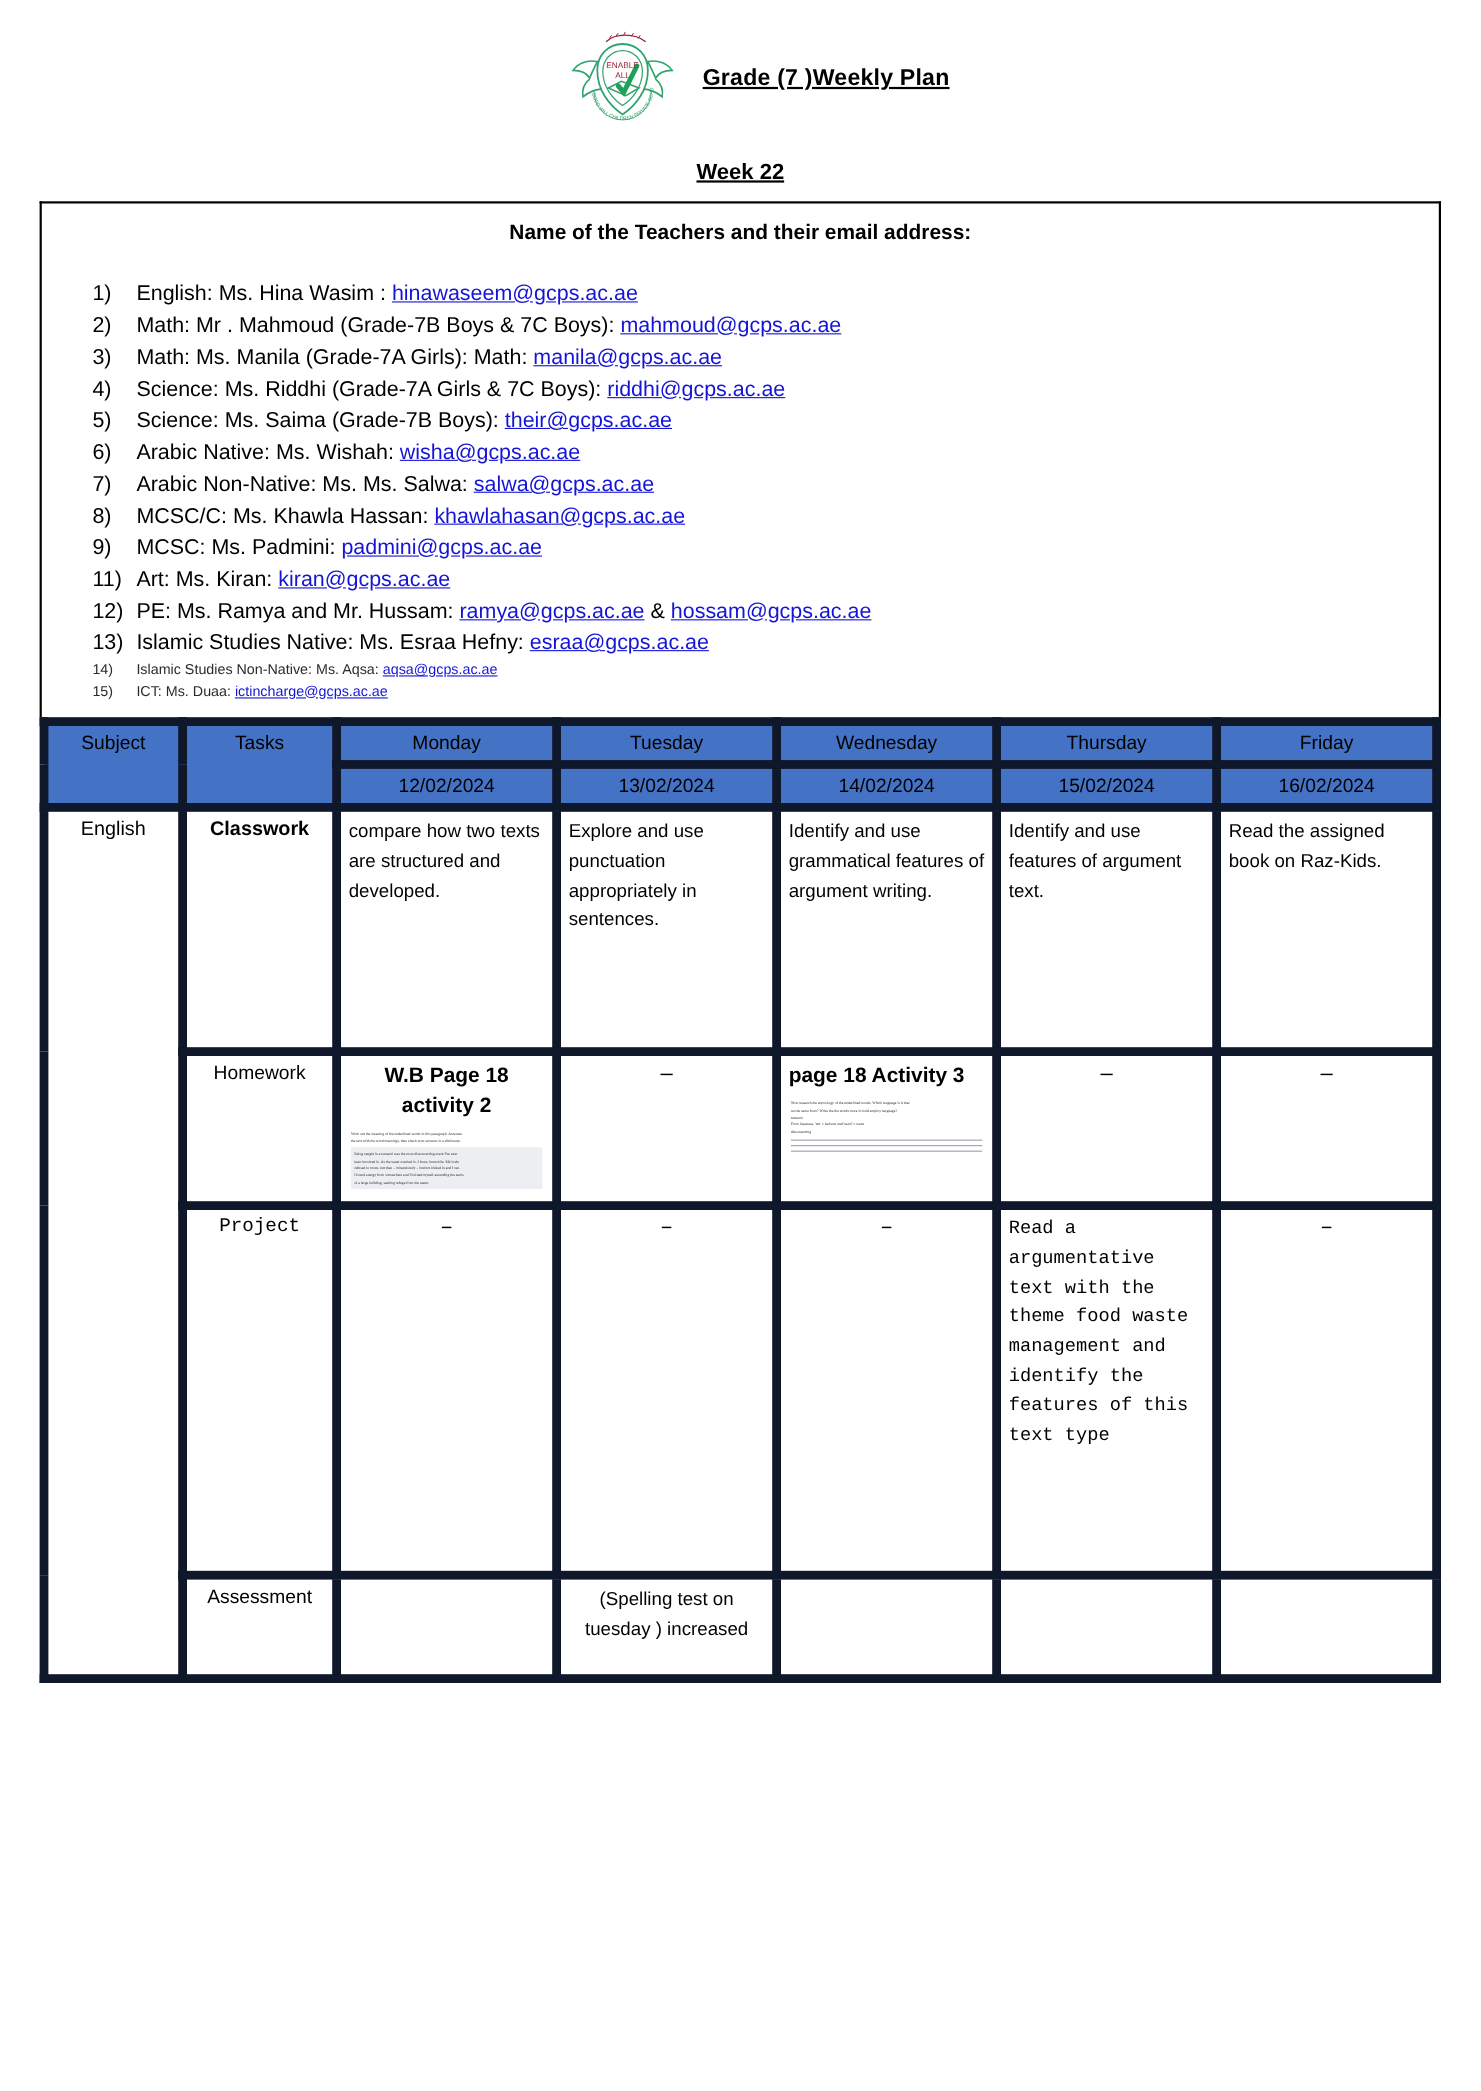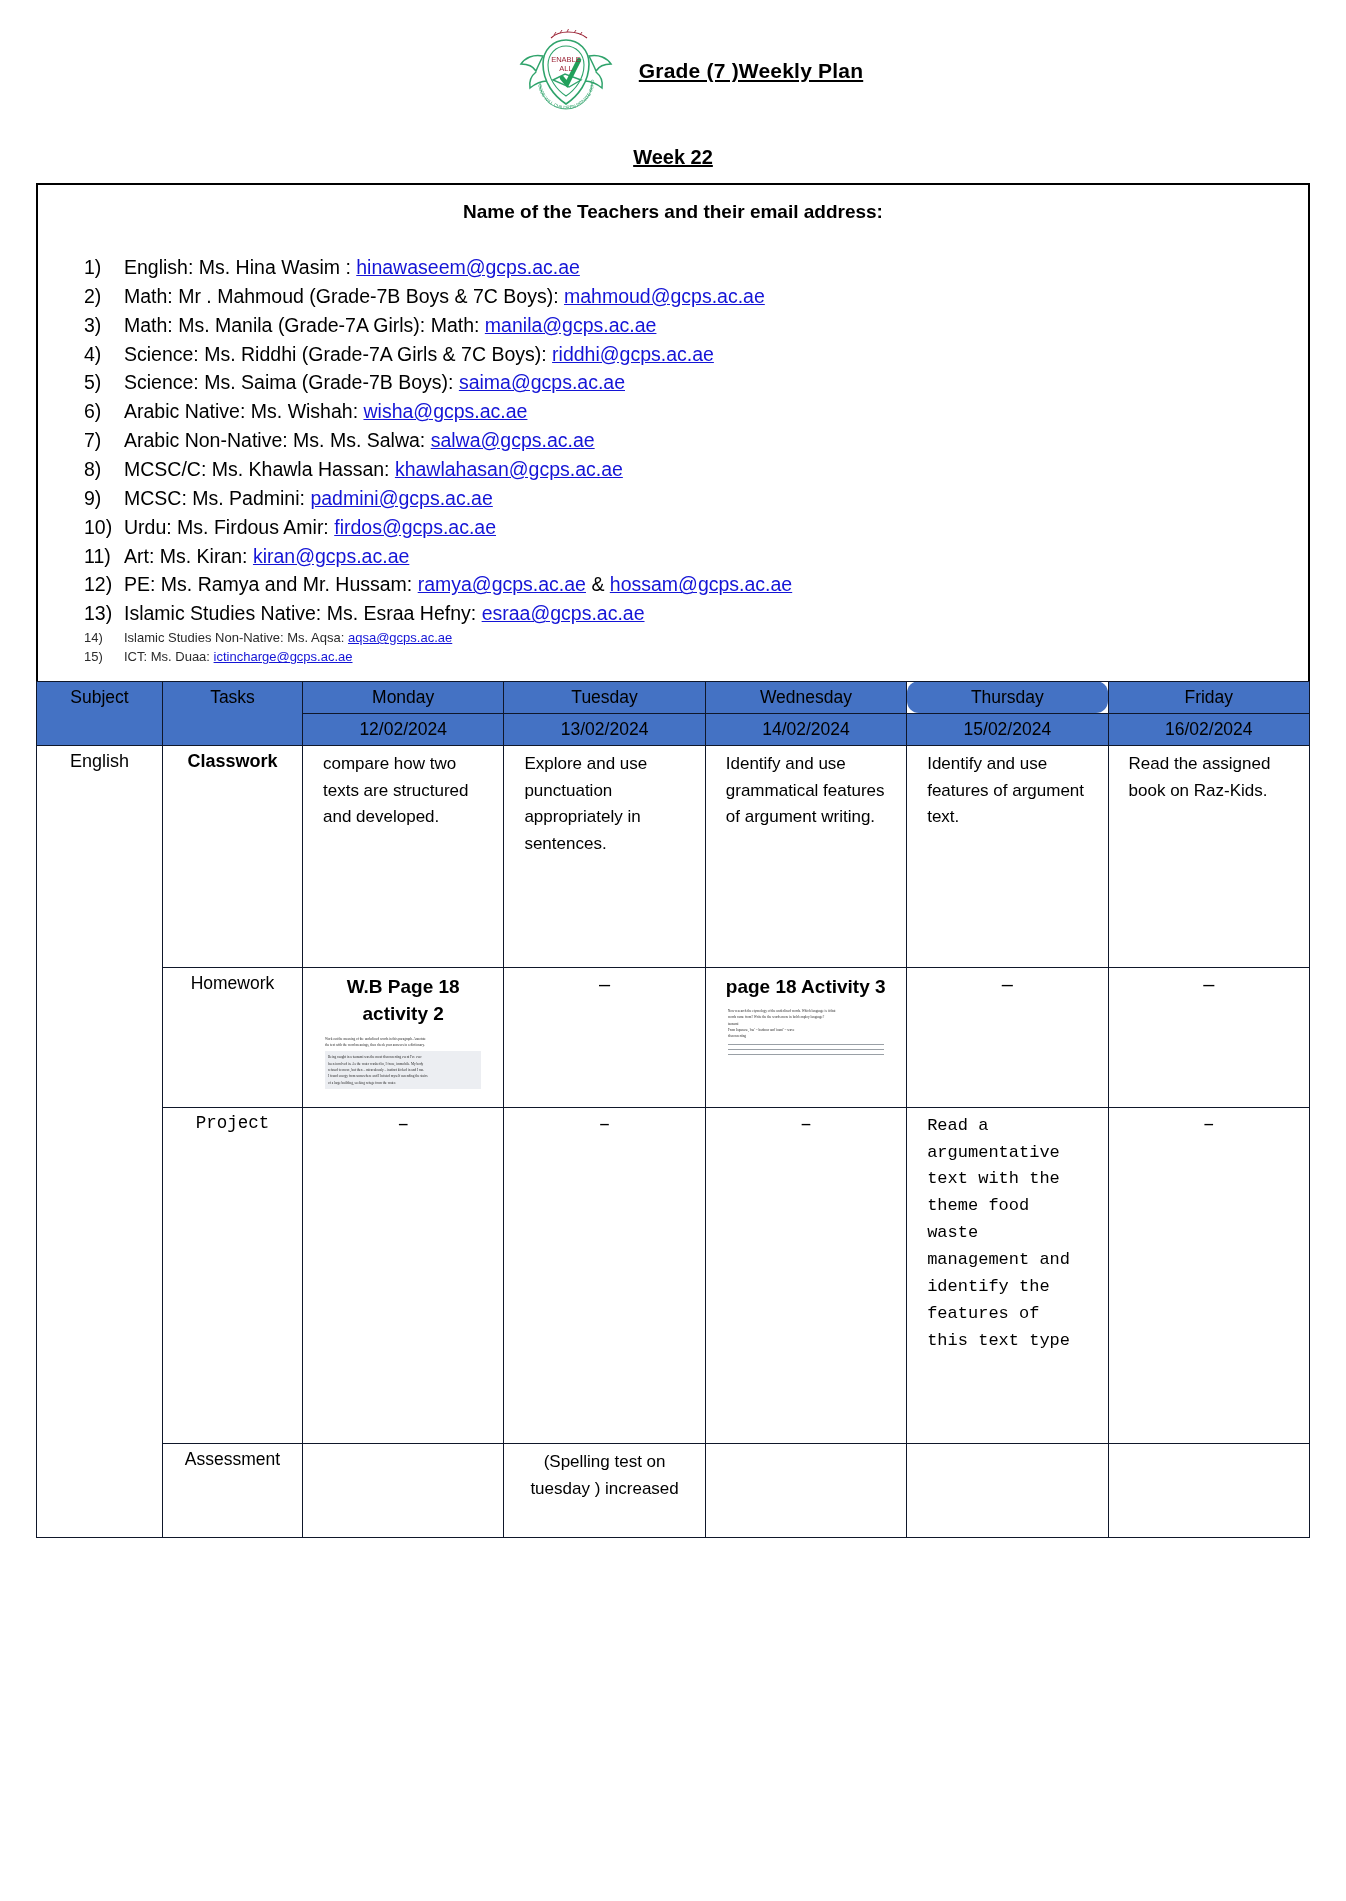--- a/index.html
+++ b/index.html
@@ -93,23 +93,23 @@
 
   
   table.plan {
     margin: 0 36px;
     width: calc(100% - 72px);
     border-collapse: collapse;
     table-layout: fixed;
     font-size: 17px;
   }
   table.plan td, table.plan th {
-    border: 1px solid #0f172a;
+    border: 8px solid #0f172a;
     vertical-align: top;
-    padding: 5px 20px;
+    padding: 5px 7px;
     font-weight: normal;
   }
   thead th {
     background: #4472C4;
     text-align: center;
     font-size: 17.5px;
     font-weight: normal;
     padding: 6px 4px;
   }
   .col-subject { width: 126px; }
@@ -229,41 +229,37 @@
       <li>
         <span class="num">3)</span>
         <span class="body"><span>Math: Ms. Manila (Grade-7A Girls): Math: </span><a class="mail" href="mailto:manila@gcps.ac.ae">manila@gcps.ac.ae</a></span>
       </li>
       <li>
         <span class="num">4)</span>
         <span class="body"><span>Science: Ms. Riddhi  (Grade-7A Girls &amp; 7C Boys): </span><a class="mail" href="mailto:riddhi@gcps.ac.ae">riddhi@gcps.ac.ae</a></span>
       </li>
       <li>
         <span class="num">5)</span>
-        <span class="body"><span>Science: Ms. Saima (Grade-7B Boys): </span><a class="mail" href="mailto:saima@gcps.ac.ae">saima@gcps.ac.ae</a></span>
+        <span class="body"><span>Science: Ms. Saima (Grade-7B Boys): </span><a class="mail" href="mailto:saima@gcps.ac.ae">their@gcps.ac.ae</a></span>
       </li>
       <li>
         <span class="num">6)</span>
         <span class="body"><span>Arabic Native: Ms. Wishah: </span><a class="mail" href="mailto:wisha@gcps.ac.ae">wisha@gcps.ac.ae</a></span>
       </li>
       <li>
         <span class="num">7)</span>
         <span class="body"><span>Arabic Non-Native: Ms. Ms. Salwa: </span><a class="mail" href="mailto:salwa@gcps.ac.ae">salwa@gcps.ac.ae</a></span>
       </li>
       <li>
         <span class="num">8)</span>
         <span class="body"><span>MCSC/C: Ms. Khawla Hassan: </span><a class="mail" href="mailto:khawlahasan@gcps.ac.ae">khawlahasan@gcps.ac.ae</a></span>
       </li>
       <li>
         <span class="num">9)</span>
         <span class="body"><span>MCSC: Ms. Padmini: </span><a class="mail" href="mailto:padmini@gcps.ac.ae">padmini@gcps.ac.ae</a></span>
-      </li>
-      <li>
-        <span class="num">10)</span>
-        <span class="body"><span>Urdu: Ms. Firdous Amir: </span><a class="mail" href="mailto:firdos@gcps.ac.ae">firdos@gcps.ac.ae</a></span>
       </li>
       <li>
         <span class="num">11)</span>
         <span class="body"><span>Art: Ms. Kiran: </span><a class="mail" href="mailto:kiran@gcps.ac.ae">kiran@gcps.ac.ae</a></span>
       </li>
       <li>
         <span class="num">12)</span>
         <span class="body"><span>PE: Ms. Ramya and Mr. Hussam: </span><a class="mail" href="mailto:ramya@gcps.ac.ae">ramya@gcps.ac.ae</a><span> &amp; </span><a class="mail" href="mailto:hossam@gcps.ac.ae">hossam@gcps.ac.ae</a></span>
       </li>
       <li>

